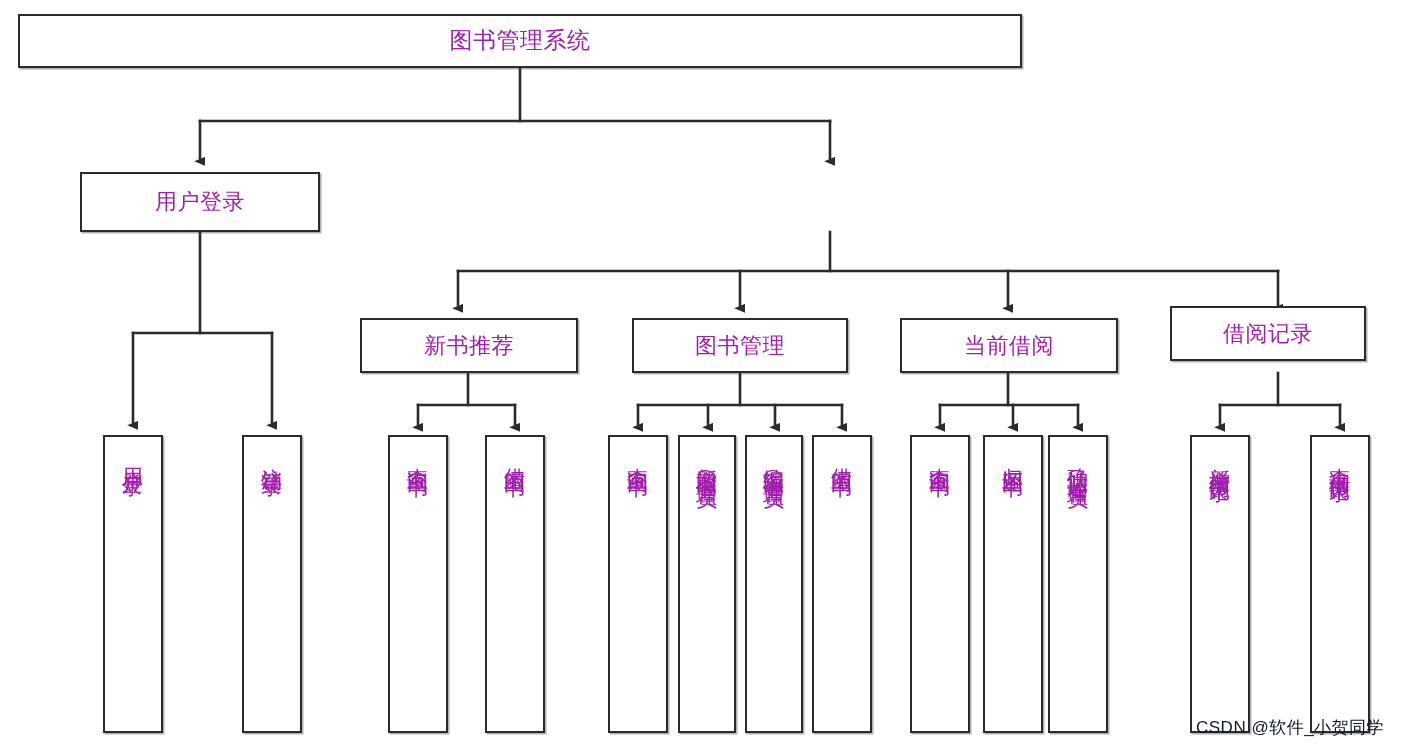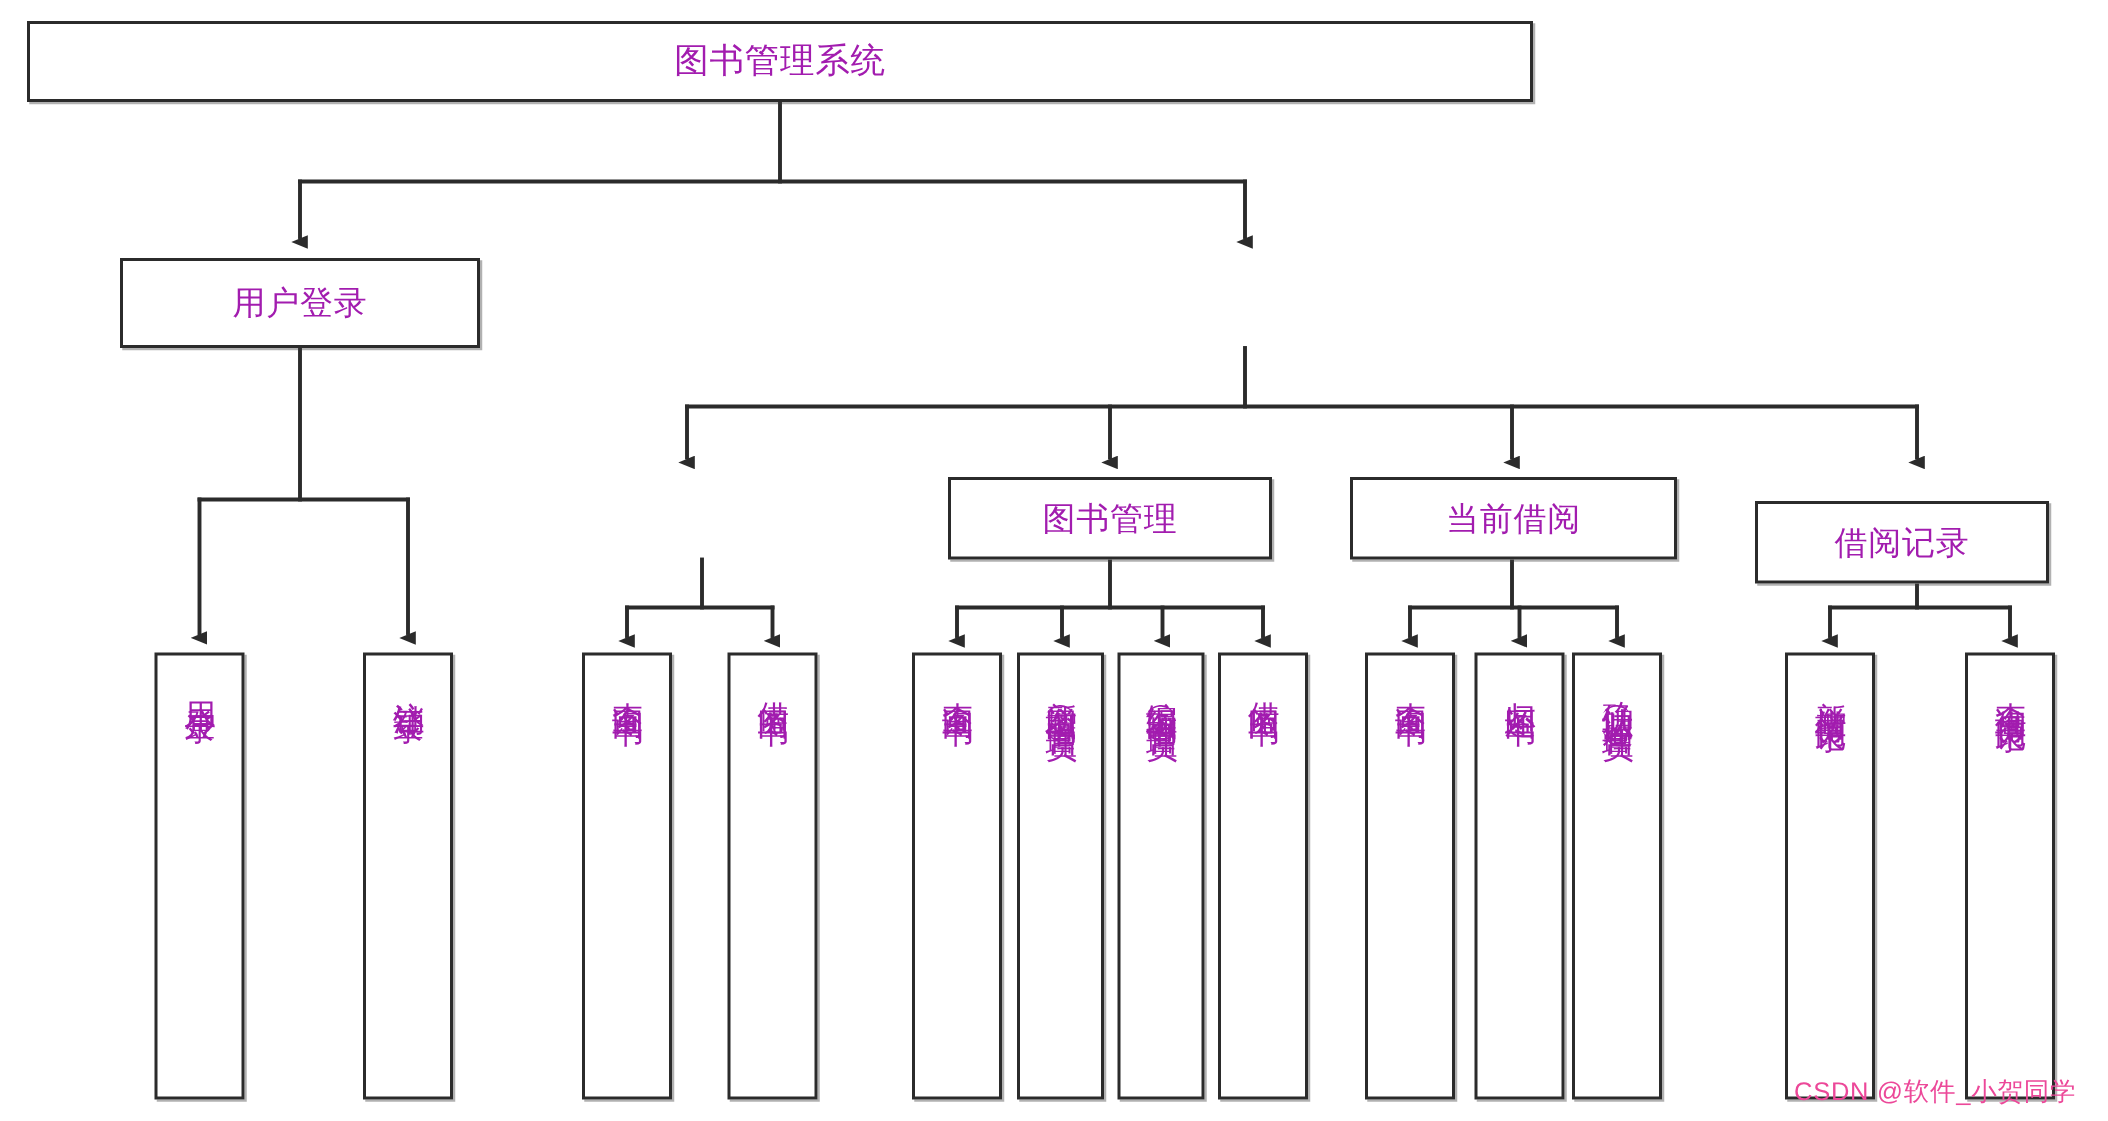--- a/index.html
+++ b/index.html
@@ -59,21 +59,21 @@
     font-size: 21px;
     writing-mode: vertical-rl;
     text-orientation: upright;
     letter-spacing: 3px;
     line-height: 1;
     white-space: nowrap;
   }
   .watermark {
     position: absolute;
     font-size: 17px;
-    color: #ec4899;
+    color: #0f172a;
     white-space: nowrap;
     letter-spacing: 0.5px;
   }
 </style>
 </head>
 <body>
 
 <div id="canvas">
 
   <svg class="edges" viewBox="0 0 1405 747" xmlns="http://www.w3.org/2000/svg">
@@ -129,27 +129,30 @@
   </svg>
 
   <div class="node horiz root" style="left:18px; top:14px; width:1004px; height:54px;">
     <span class="node-label">图书管理系统</span>
   </div>
 
   <div class="node horiz" style="left:80px; top:172px; width:240px; height:60px;">
     <span class="node-label">用户登录</span>
   </div>
 
+  <div class="node horiz" style="left:360px; top:318px; width:218px; height:55px;">
+    <span class="node-label">新书推荐</span>
+  </div>
   <div class="node horiz" style="left:632px; top:318px; width:216px; height:55px;">
     <span class="node-label">图书管理</span>
   </div>
   <div class="node horiz" style="left:900px; top:318px; width:218px; height:55px;">
     <span class="node-label">当前借阅</span>
   </div>
-  <div class="node horiz" style="left:1170px; top:334px; width:196px; height:55px;">
+  <div class="node horiz" style="left:1170px; top:306px; width:196px; height:55px;">
     <span class="node-label">借阅记录</span>
   </div>
 
   <div class="node vert" style="left:103px; top:435px; width:60px; height:298px;">
     <span class="node-label">用户登录</span>
   </div>
   <div class="node vert" style="left:242px; top:435px; width:60px; height:298px;">
     <span class="node-label">注销登录</span>
   </div>
 

